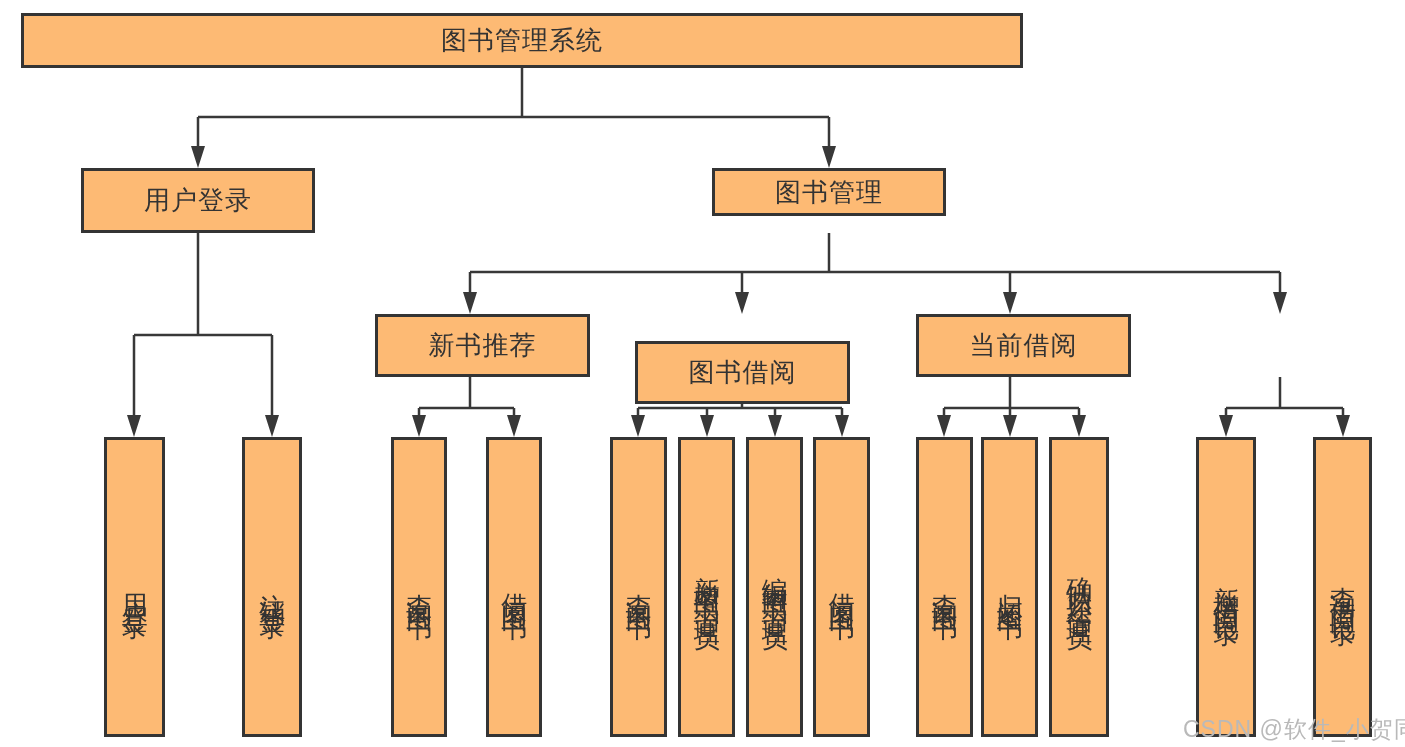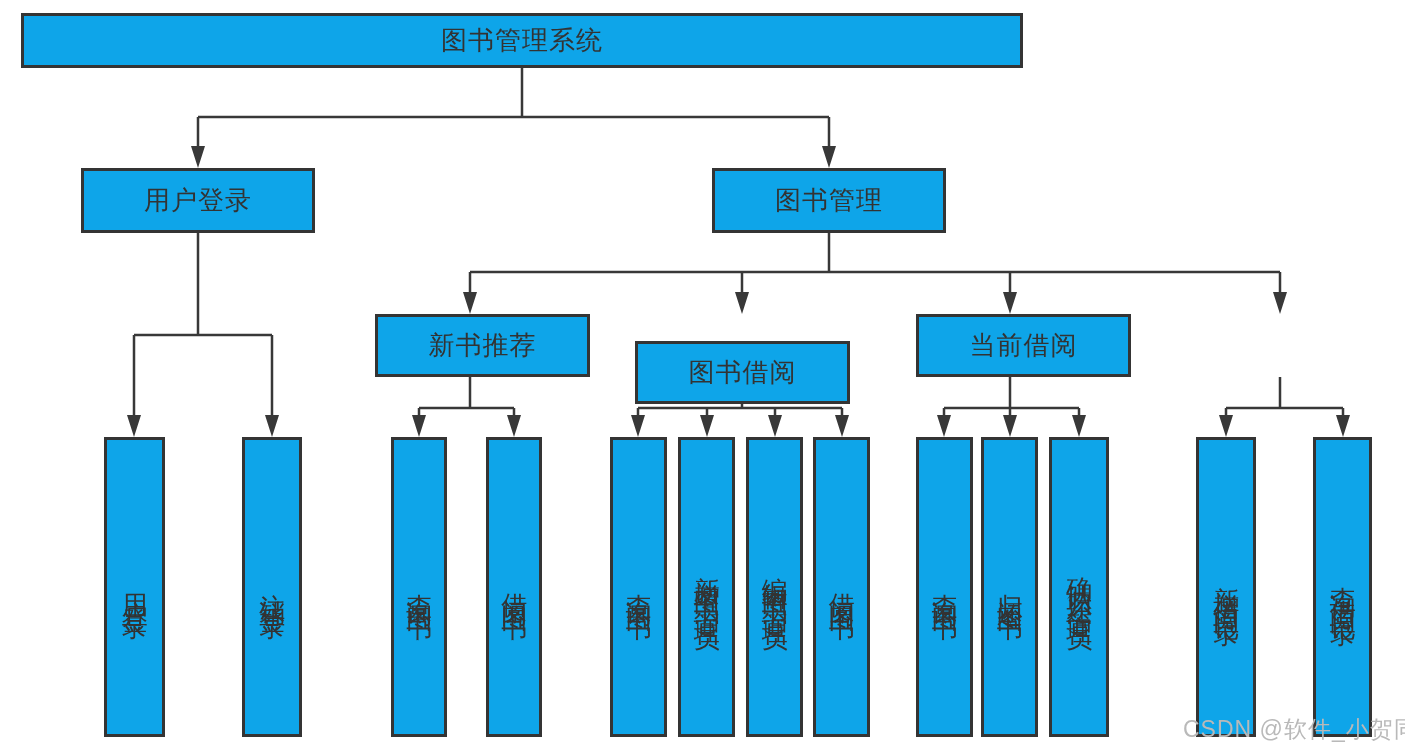--- a/index.html
+++ b/index.html
@@ -8,41 +8,41 @@
     width:1405px;height:747px;
     background:#ffffff;
     font-family:"Liberation Sans","DejaVu Sans",sans-serif;
     overflow:hidden;
   }
   .wires{position:absolute;left:0;top:0;z-index:1;}
   .node{
     position:absolute;
     box-sizing:border-box;
     border:3px solid #343434;
-    background:#0ea5e9;
+    background:#fdba74;
     color:#333333;
     display:flex;
     align-items:center;
     justify-content:center;
     z-index:2;
   }
   .h-node{font-size:26px;letter-spacing:1px;}
   .v-node span{
     writing-mode:vertical-rl;
     text-orientation:mixed;
     font-size:26px;
     letter-spacing:7px;
     line-height:1.05;
     white-space:nowrap;
   }
   
   .n-root{left:21px;top:13px;width:1002px;height:55px;}
   
   .n-user-login{left:81px;top:168px;width:234px;height:65px;}
-  .n-book-mgmt{left:712px;top:168px;width:234px;height:65px;}
+  .n-book-mgmt{left:712px;top:168px;width:234px;height:48px;}
   
   .n-l3{top:314px;width:215px;height:63px;}
   .n-new-book{left:375px;}
   .n-book-borrow{left:635px;margin-top:27px;}
   .n-current-borrow{left:916px;}
   .n-borrow-records{left:1173px;}
   
   .leaf{top:437px;height:300px;}
   .lf-a1{left:104px;width:61px;}
   .lf-a2{left:242px;width:60px;}

